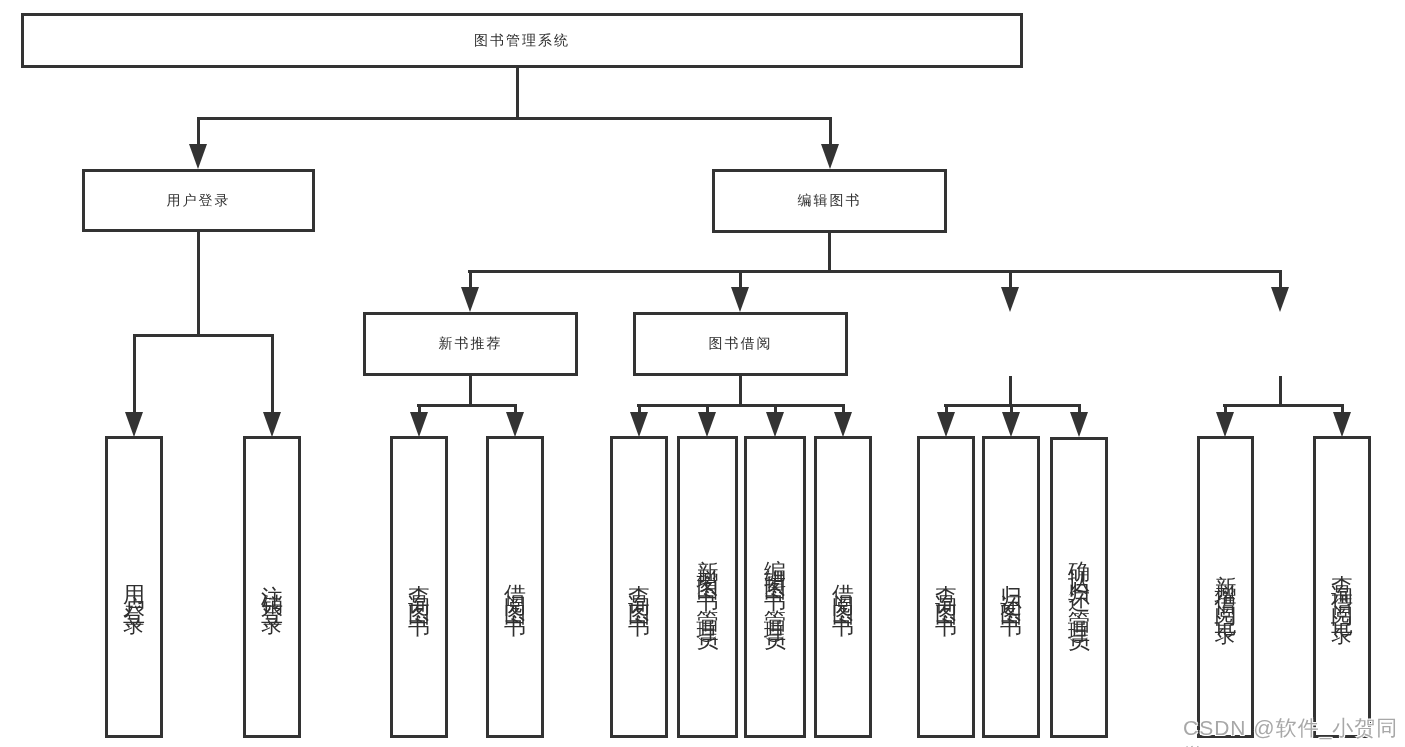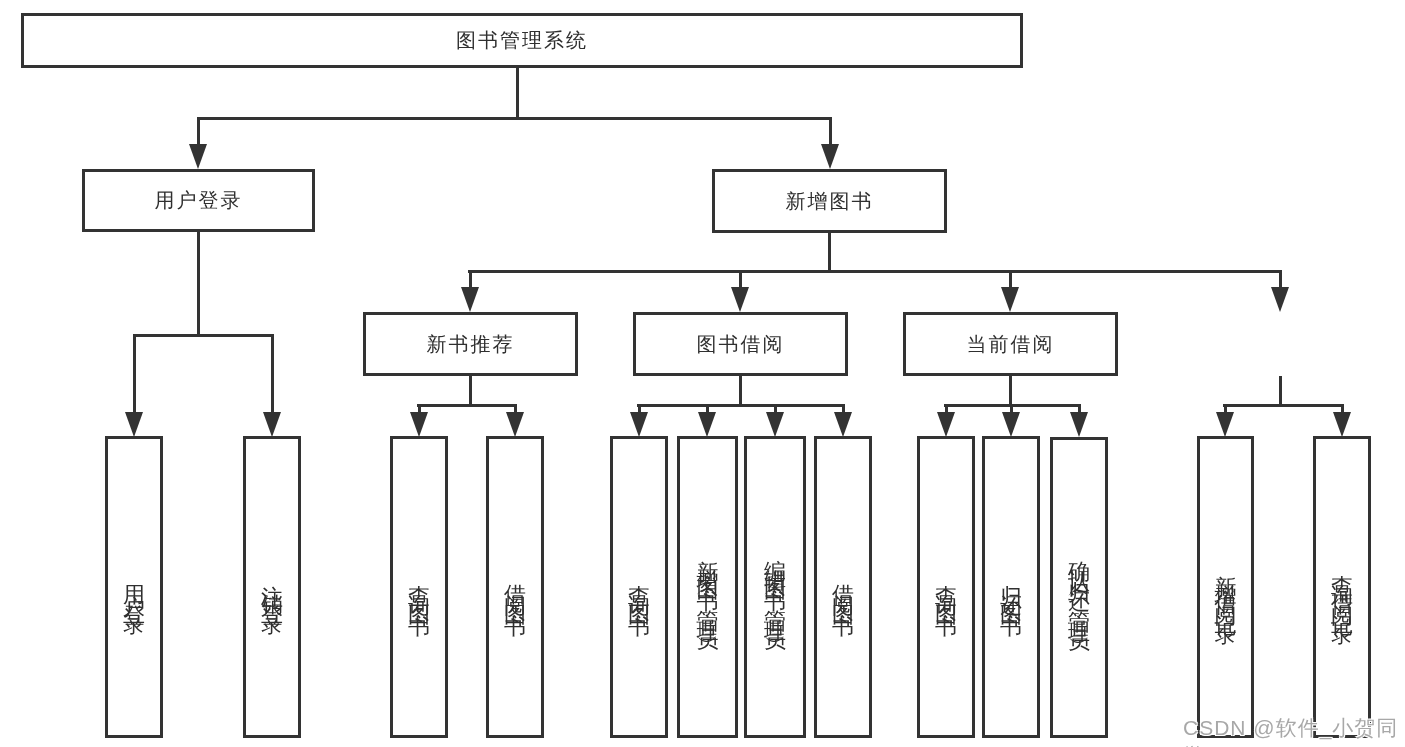--- a/index.html
+++ b/index.html
@@ -3,21 +3,21 @@
 <meta charset="utf-8">
 <style>
   html,body { margin:0; padding:0; background:#ffffff; }
   .stage {
     position:relative; width:1405px; height:747px; background:#ffffff;
     font-family:"Liberation Sans", sans-serif; color:#2f2f2f; overflow:hidden;
   }
   .node {
     position:absolute; box-sizing:border-box; border:3px solid #333333; background:#ffffff;
     display:flex; align-items:center; justify-content:center;
-    font-size:20px; color:#2f2f2f; letter-spacing:2px; text-align:center;
+    font-size:14px; color:#2f2f2f; letter-spacing:2px; text-align:center;
   }
   .vnode {
     writing-mode:vertical-rl; text-orientation:mixed;
     letter-spacing:10px; line-height:1; font-size:22px;
   }
   .hline { position:absolute; height:3px; background:#333333; }
   .vline { position:absolute; width:3px;  background:#333333; }
   .arrow { position:absolute; width:18px; }
   .arrow .stem { position:absolute; left:7.5px; top:0; width:3px; height:calc(100% - 18px); background:#333333; }
   .arrow .head { position:absolute; left:0; bottom:0; width:0; height:0;
@@ -41,21 +41,21 @@
   <div class="arrow" style="left:189px; top:117px; height:52px;">
     <div class="stem"></div>
     <div class="head"></div>
   </div>
   <div class="arrow" style="left:821px; top:117px; height:52px;">
     <div class="stem"></div>
     <div class="head"></div>
   </div>
 
   <div class="node" style="left:82px; top:169px; width:233px; height:63px;">用户登录</div>
-  <div class="node" style="left:712px; top:169px; width:235px; height:64px;">新增图书</div>
+  <div class="node" style="left:712px; top:169px; width:235px; height:64px;">编辑图书</div>
 
   <div class="vline" style="left:197px; top:232px; height:104px;"></div>
   <div class="hline" style="left:133px; top:334px; width:141px;"></div>
   <div class="arrow" style="left:125px; top:334px; height:103px;">
     <div class="stem"></div>
     <div class="head"></div>
   </div>
   <div class="arrow" style="left:263px; top:334px; height:103px;">
     <div class="stem"></div>
     <div class="head"></div>
@@ -75,21 +75,20 @@
     <div class="stem"></div>
     <div class="head"></div>
   </div>
   <div class="arrow" style="left:1271px; top:270px; height:42px;">
     <div class="stem"></div>
     <div class="head"></div>
   </div>
 
   <div class="node" style="left:633px; top:312px; width:215px; height:64px;">图书借阅</div>
   <div class="node" style="left:363px; top:312px; width:215px; height:64px;">新书推荐</div>
-  <div class="node" style="left:903px; top:312px; width:215px; height:64px;">当前借阅</div>
 
   <div class="vline" style="left:469px; top:376px; height:31px;"></div>
   <div class="hline" style="left:417px; top:404px; width:100px;"></div>
   <div class="arrow" style="left:410px; top:404px; height:33px;">
     <div class="stem"></div>
     <div class="head"></div>
   </div>
   <div class="arrow" style="left:506px; top:404px; height:33px;">
     <div class="stem"></div>
     <div class="head"></div>

